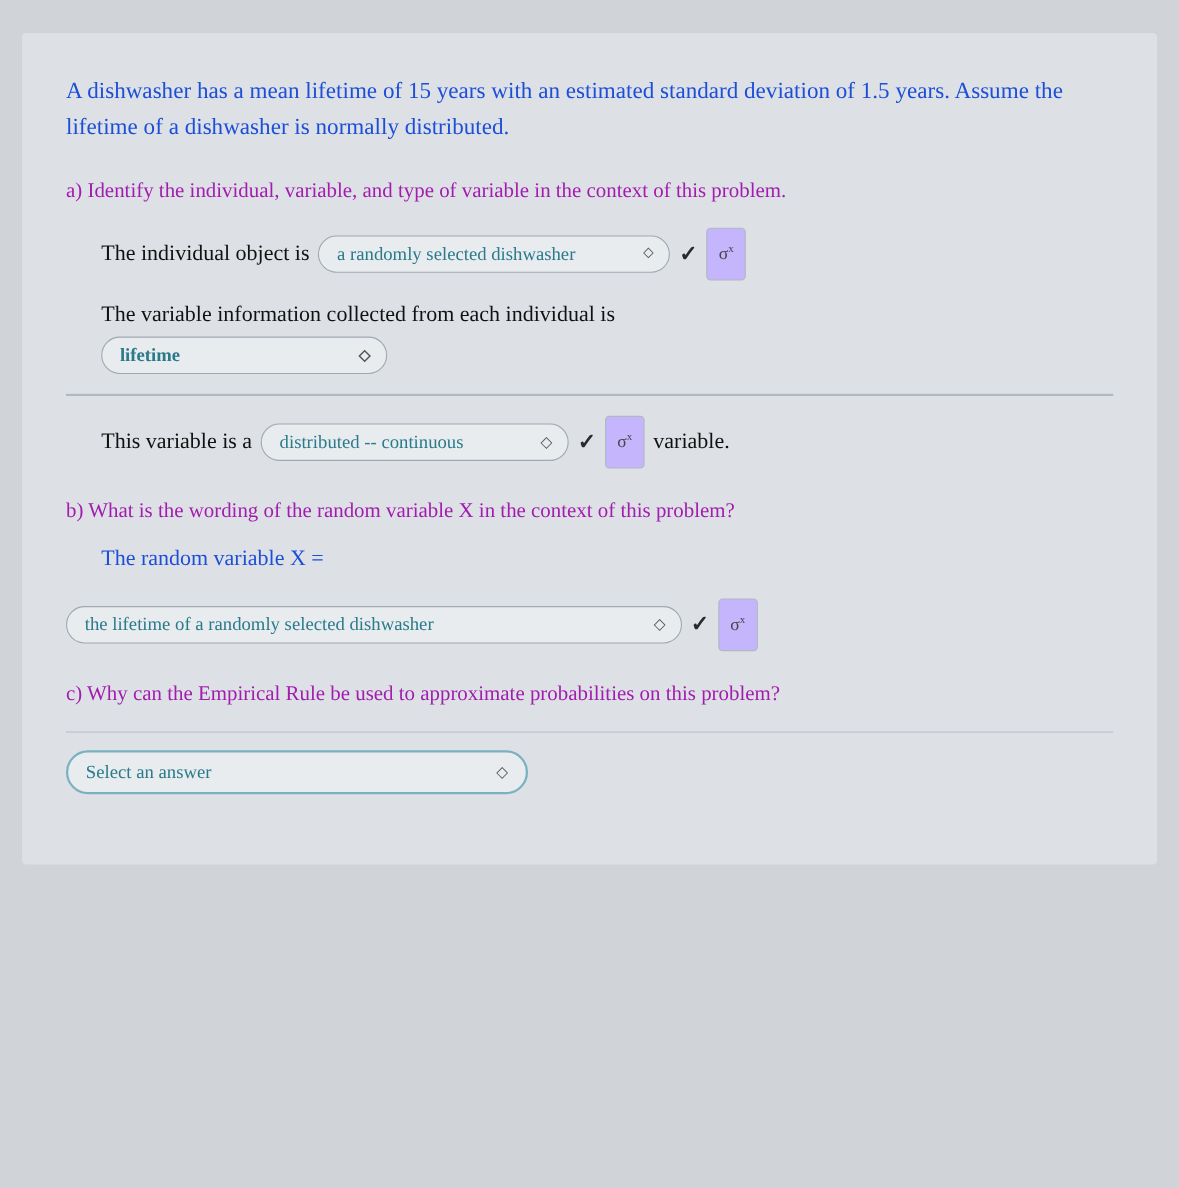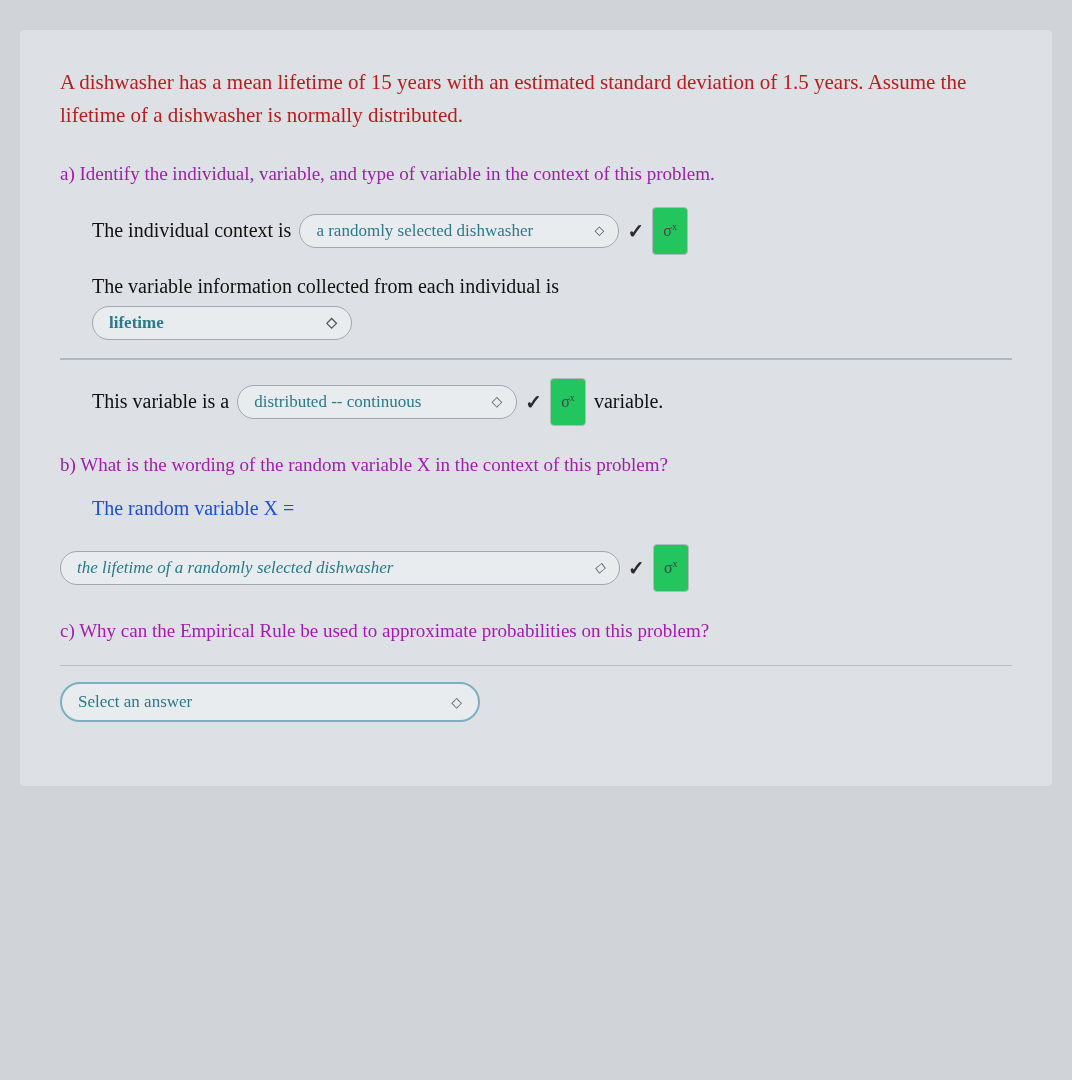--- a/index.html
+++ b/index.html
@@ -25,21 +25,21 @@
       width: 100%;
       max-width: 1040px;
       padding: 36px 40px 40px 40px;
       border-radius: 4px;
     }
 
     .problem-text {
       font-size: 21px;
       line-height: 1.55;
       margin-bottom: 28px;
-      color: #b91c1c;
+      color: #1d4ed8;
     }
 
     .question-block {
       margin-bottom: 24px;
     }
 
     .question-label {
       font-size: 19px;
       line-height: 1.55;
       margin-bottom: 18px;
@@ -75,42 +75,41 @@
       gap: 4px;
       min-width: 180px;
     }
 
     .dropdown-select-wide {
       min-width: 320px;
     }
 
     .dropdown-select-full {
       min-width: 560px;
-      font-style: italic;
     }
 
     .dropdown-chevron {
       font-size: 14px;
       color: #555;
       margin-left: auto;
     }
 
     .check-icon {
       color: #2a2a2a;
       font-size: 20px;
       font-weight: bold;
     }
 
     .sigma-icon {
       display: inline-flex;
       align-items: center;
       justify-content: center;
       width: 36px;
       height: 48px;
-      background-color: #22c55e;
+      background-color: #c4b5fd;
       border: 1.5px solid #b0b8c0;
       border-radius: 4px;
       font-size: 16px;
       color: #444;
       cursor: pointer;
     }
 
     .variable-suffix {
       font-size: 20px;
       color: #111;
@@ -166,21 +165,21 @@
 <body>
 
 <div class="main-container">
 
   <div class="problem-text">A dishwasher has a mean lifetime of 15 years with an estimated standard deviation of 1.5 years. Assume the lifetime of a dishwasher is normally distributed.</div>
 
   <div class="question-block">
     <div class="question-label">a) Identify the individual, variable, and type of variable in the context of this problem.</div>
 
     <div class="answer-row">
-      <span class="inline-text">The individual context is</span>
+      <span class="inline-text">The individual object is</span>
       <div class="dropdown-select dropdown-select-wide">
         <span>a randomly selected dishwasher</span>
         <span class="dropdown-chevron">⬦</span>
       </div>
       <span class="check-icon">✓</span>
       <div class="sigma-icon">
         <span>σ<sup style="font-size:10px">x</sup></span>
       </div>
     </div>
 

